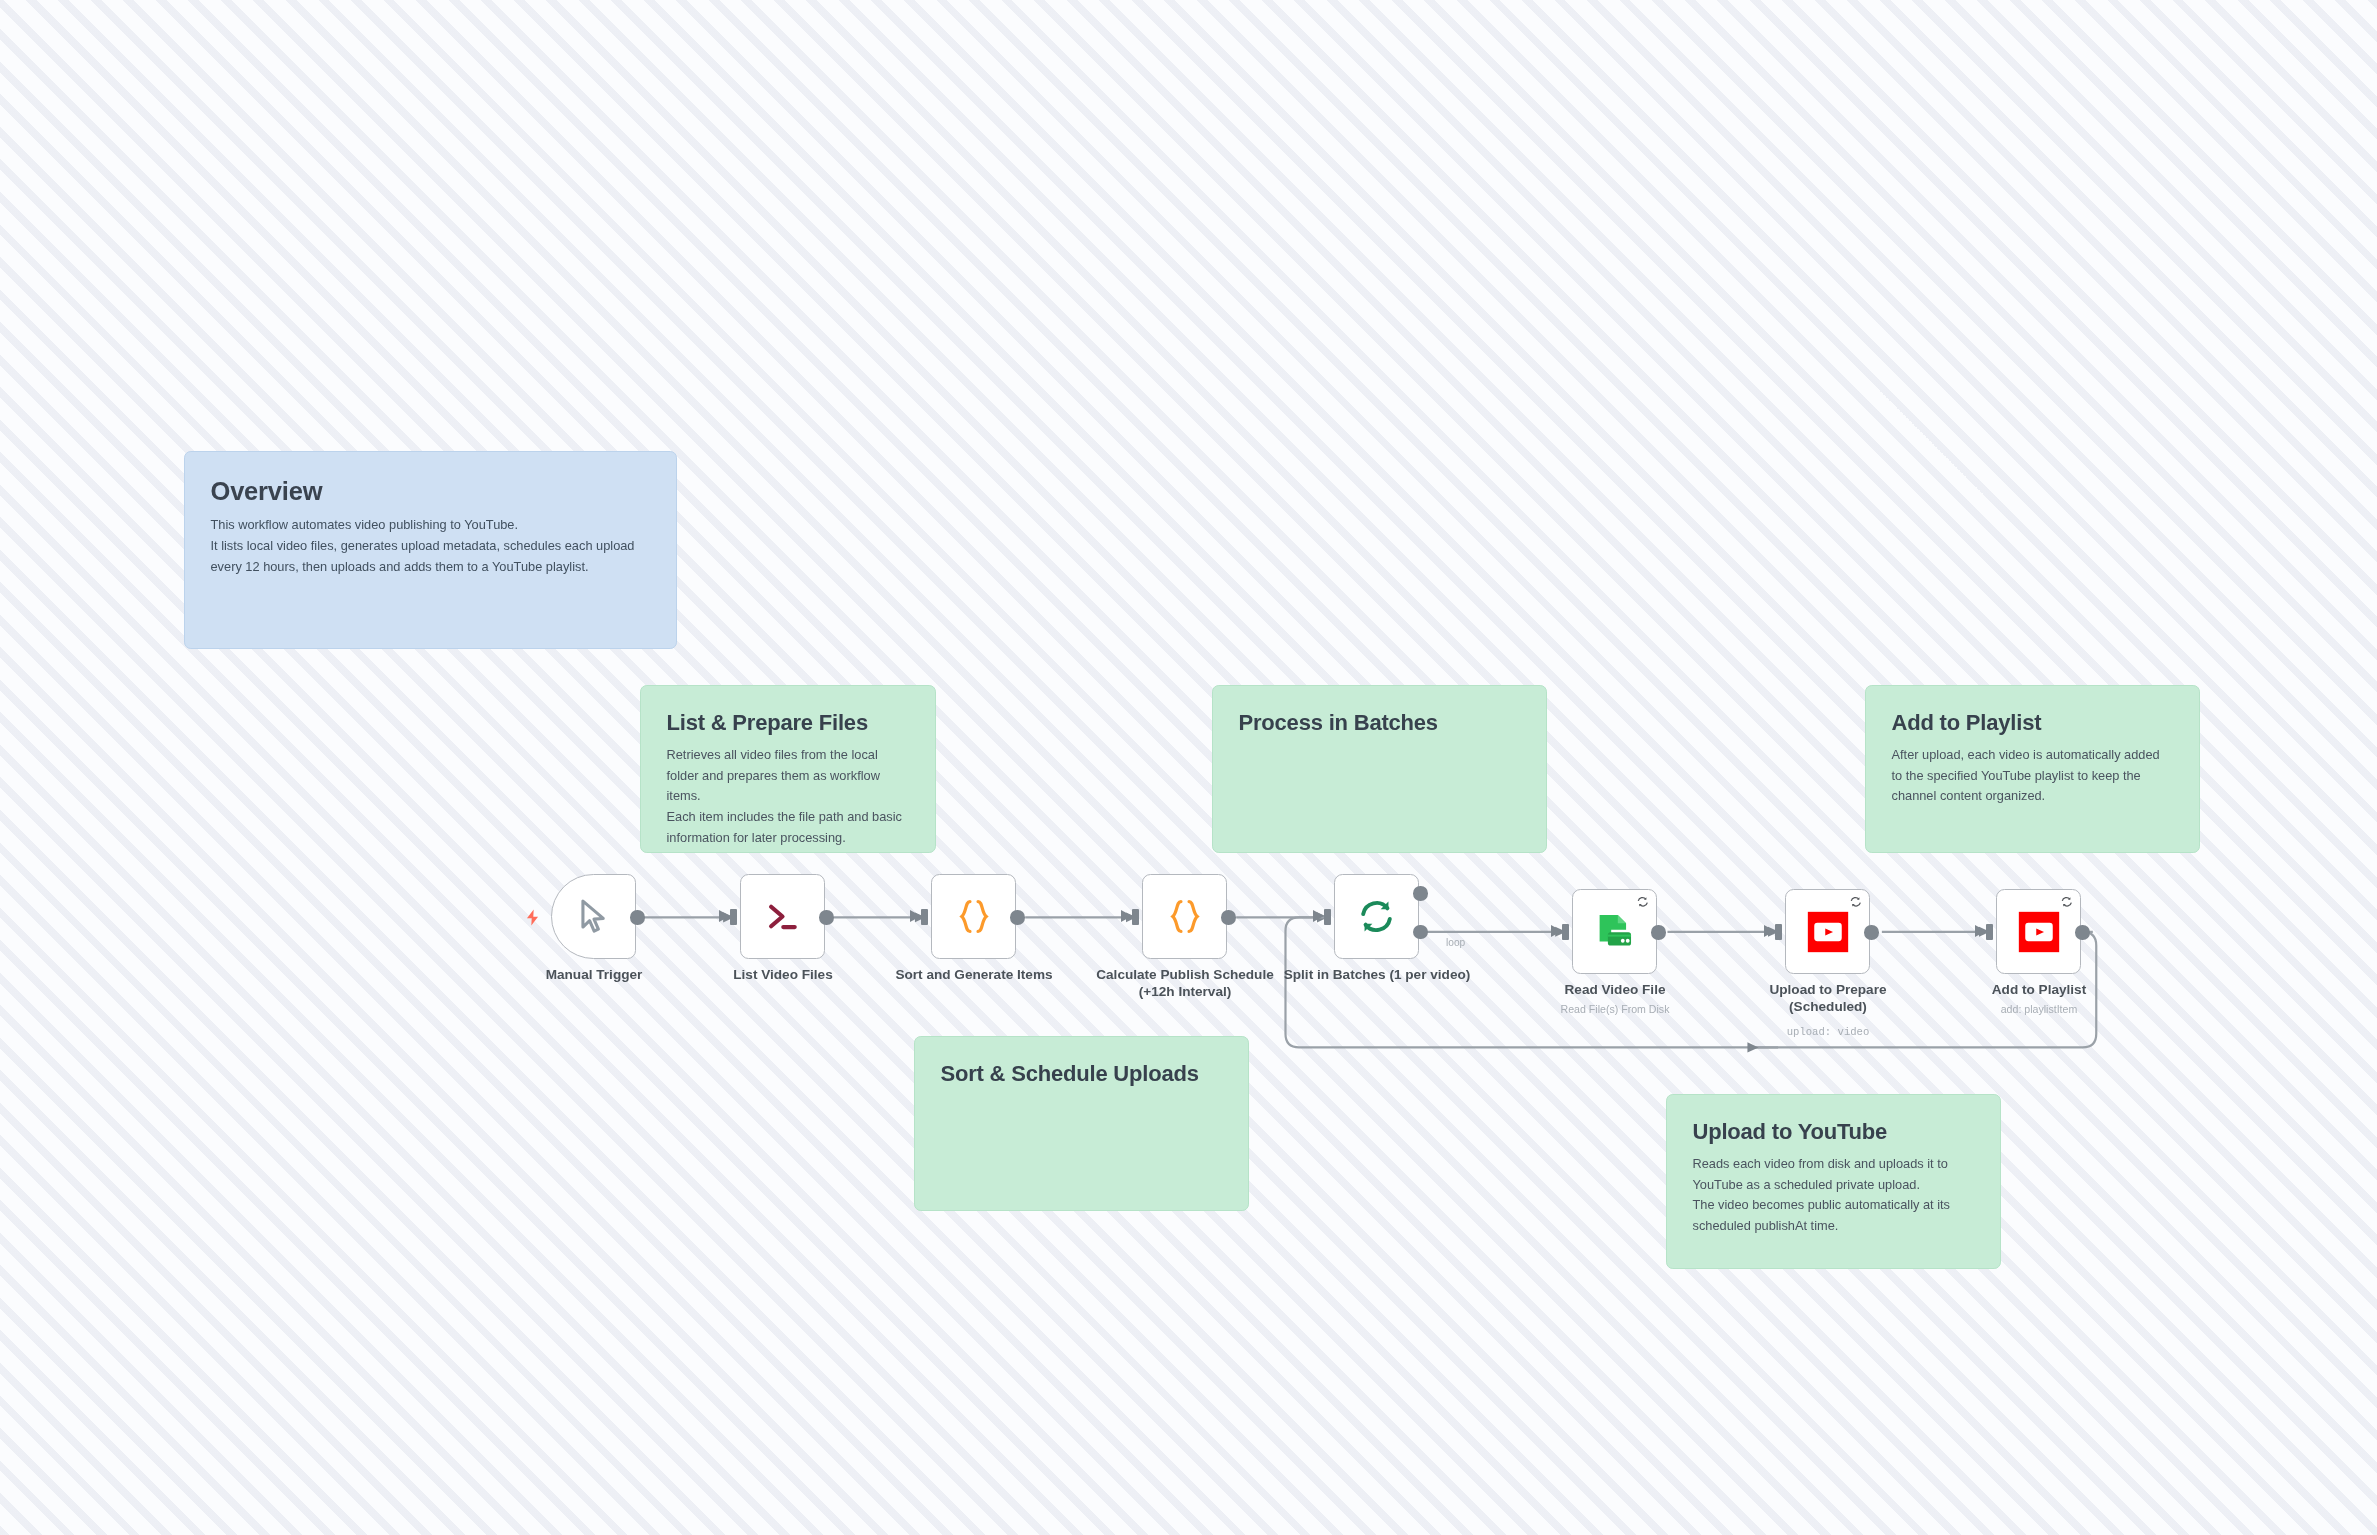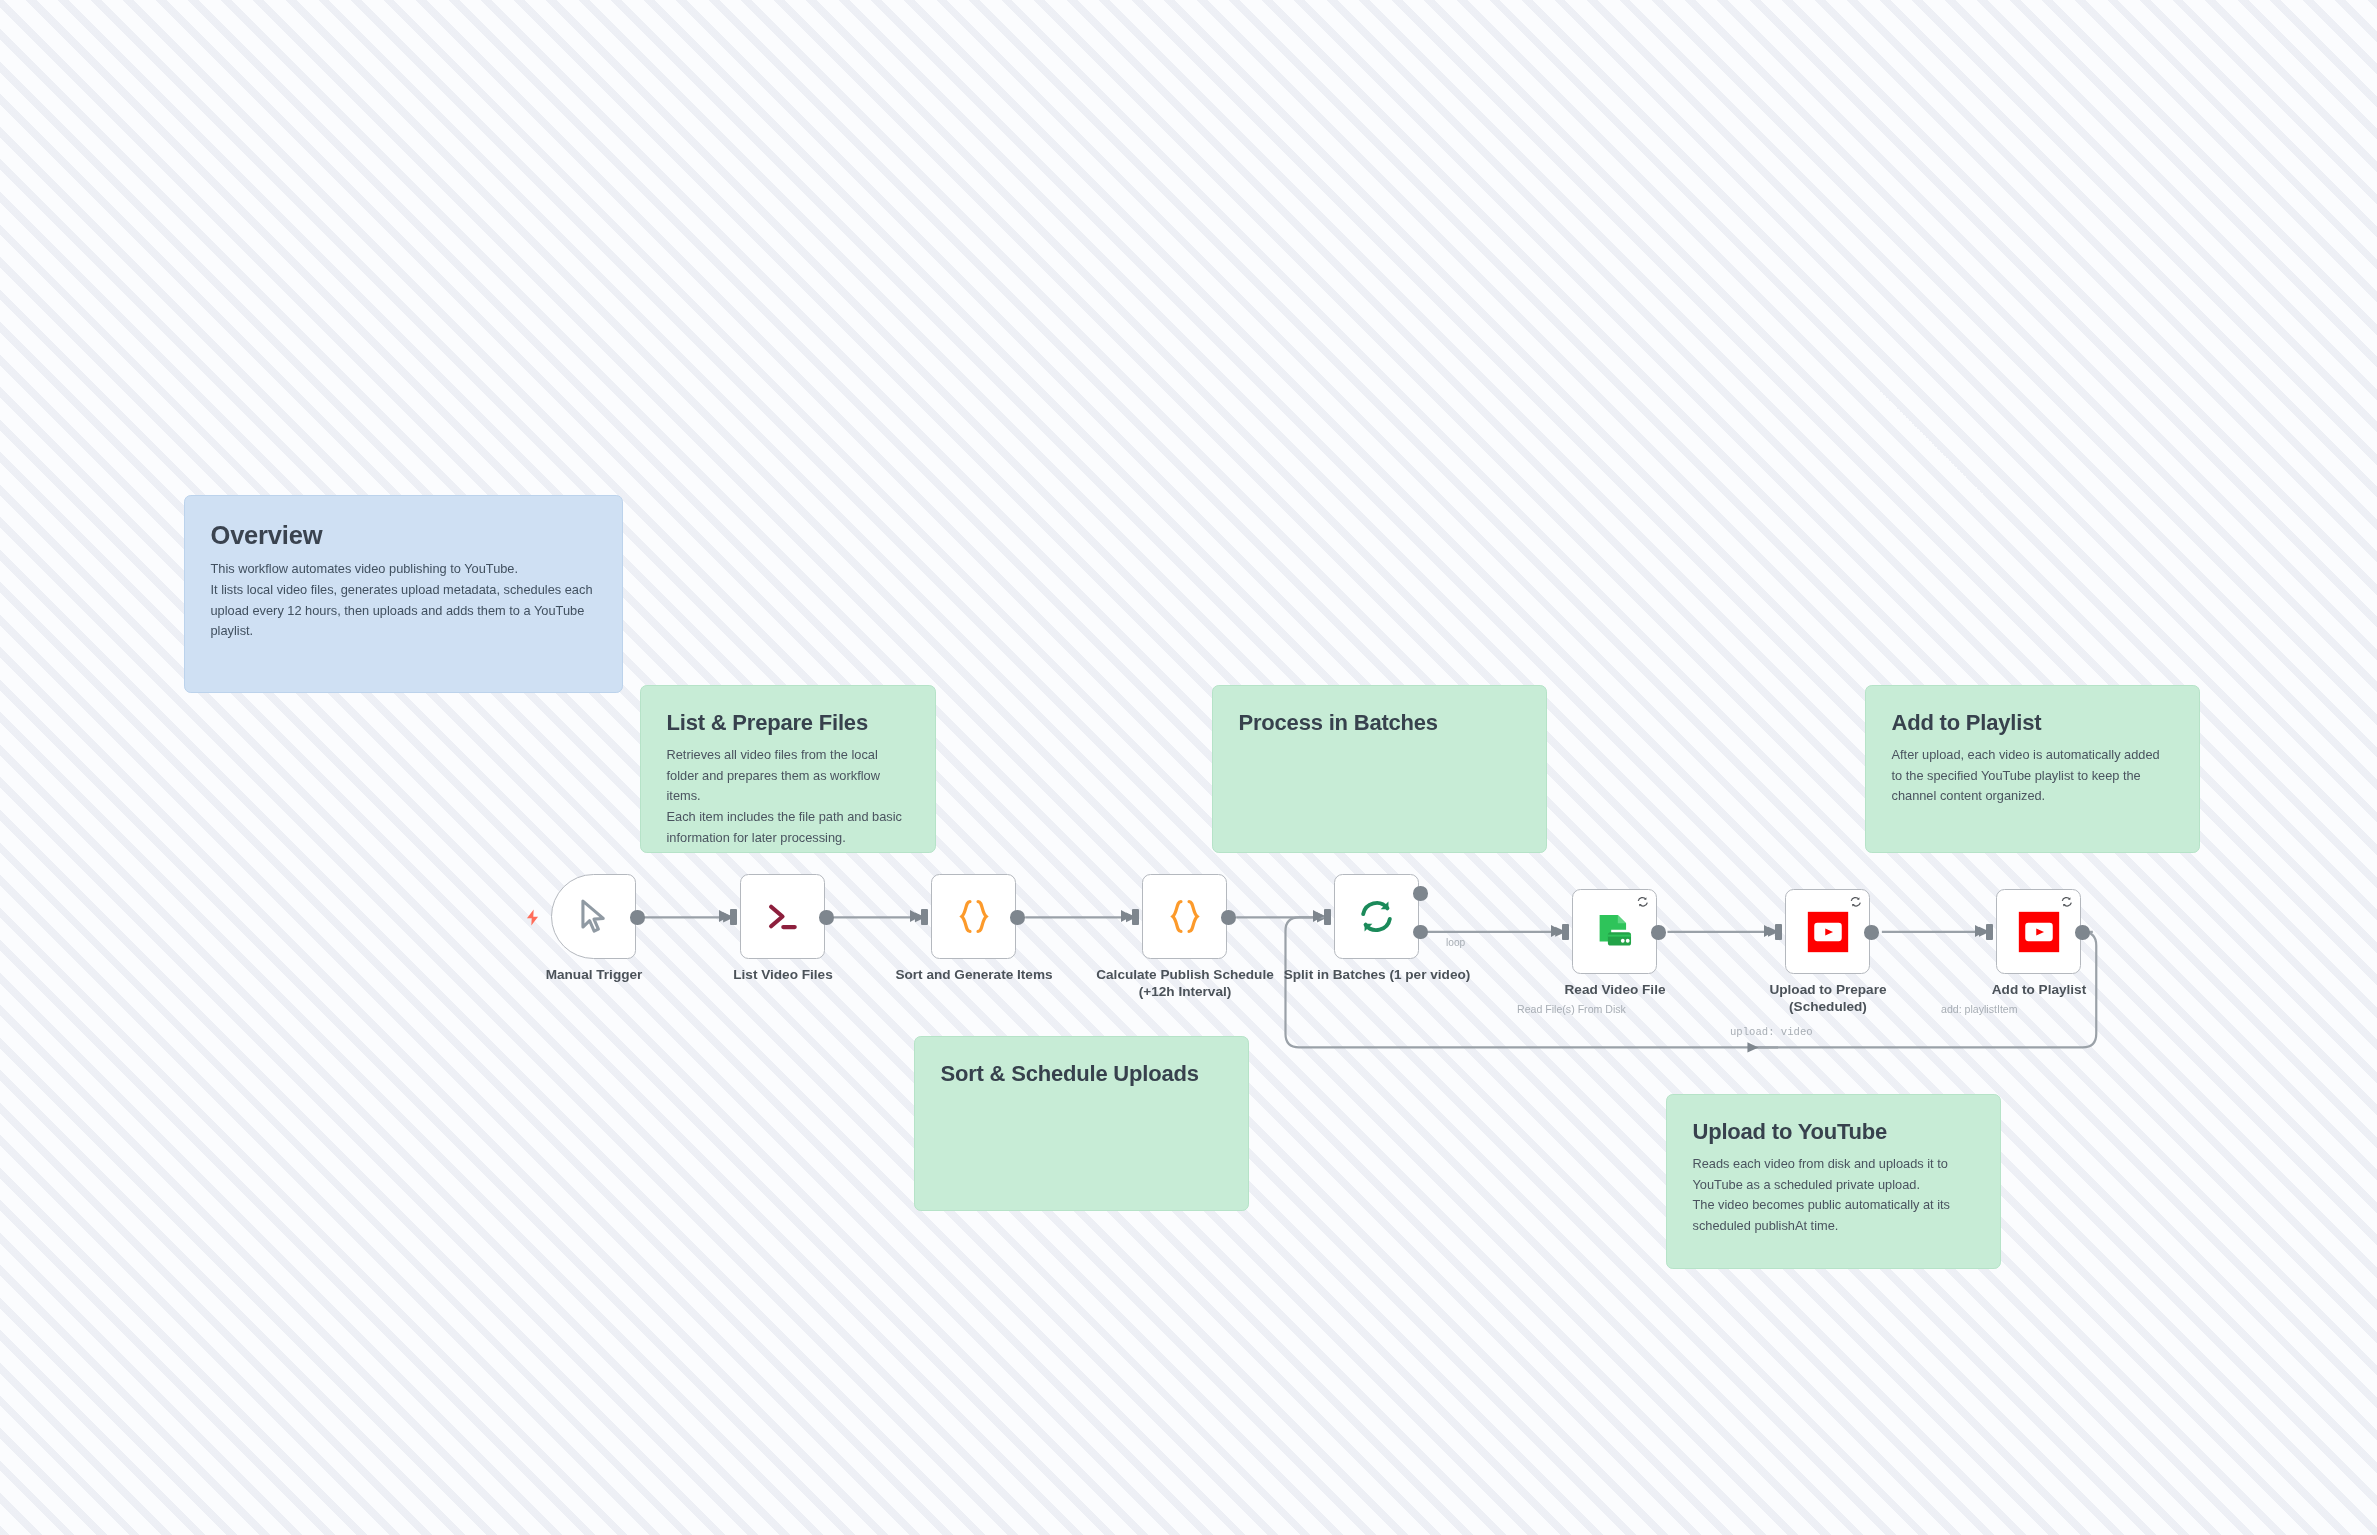--- a/index.html
+++ b/index.html
@@ -102,20 +102,21 @@
     text-align: center;
     font-size: 13.6px;
     line-height: 1.28;
     color: #4b5259;
     font-weight: 700;
   }
   .node-sublabel {
     position: absolute;
     left: -98px;
     width: 196px;
+    text-align: center;
     font-size: 10.6px;
     color: #a8aeb5;
     line-height: 1.3;
   }
   .node-sublabel.one { top: 71px; }
   .node-sublabel.two { top: 94px; font-family: Liberation Mono, monospace; }
 
   
   .port-out {
     position: absolute;
@@ -192,21 +193,21 @@
 
     <path d="M 1960 1095 L 2090 1095" stroke="#9aa1a8" stroke-width="2.6" fill="none" marker-end="url(#arrow)"></path>
 
     <path d="M 2212 1095 L 2338 1095" stroke="#9aa1a8" stroke-width="2.6" fill="none" marker-end="url(#arrow)"></path>
 
     <path d="M 2460 1095 L 2448 1095 Q 2464 1095 2464 1111 L 2464 1215 Q 2464 1231 2448 1231
              L 1527 1231 Q 1511 1231 1511 1215 L 1511 1094 Q 1511 1078 1527 1078 L 1560 1078" stroke="#9aa1a8" stroke-width="2.6" fill="none"></path>
     <path d="M 2090 1231 L 2060 1231" stroke="#9aa1a8" stroke-width="2.6" fill="none" marker-end="url(#arrowL)"></path>
   </svg>
 
-  <div class="sticky blue" style="left:184px; top:451px; width:439px; height:198px;margin-top:44px;">
+  <div class="sticky blue" style="left:184px; top:451px; width:493px; height:198px;">
     <div class="sticky-title">Overview</div>
     <div class="sticky-body">This workflow automates video publishing to YouTube.
 It lists local video files, generates upload metadata, schedules each upload every 12 hours, then uploads and adds them to a YouTube playlist.</div>
   </div>
 
   <div class="sticky green" style="left:640px; top:685px; width:296px; height:168px;">
     <div class="sticky-title">List &amp; Prepare Files</div>
     <div class="sticky-body">Retrieves all video files from the local folder and prepares them as workflow items.
 Each item includes the file path and basic information for later processing.</div>
   </div>

